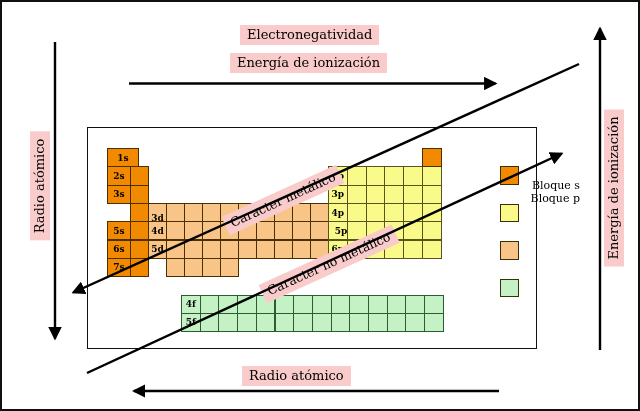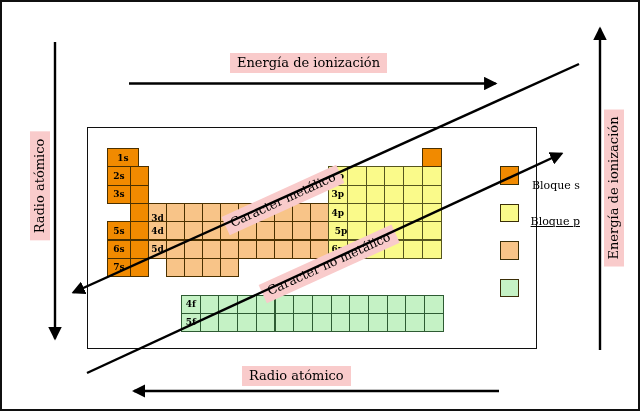--- a/index.html
+++ b/index.html
@@ -147,25 +147,26 @@
       <div class="cell" style="left: 242.6px; top: 184.8px; width: 19.7px; height: 19.3px; background: rgb(197, 242, 197); border-color: rgb(46, 91, 51);"></div>
       <div class="cell" style="left: 261.3px; top: 184.8px; width: 19.7px; height: 19.3px; background: rgb(197, 242, 197); border-color: rgb(46, 91, 51);"></div>
       <div class="cell" style="left: 280px; top: 184.8px; width: 19.7px; height: 19.3px; background: rgb(197, 242, 197); border-color: rgb(46, 91, 51);"></div>
       <div class="cell" style="left: 298.7px; top: 184.8px; width: 19.7px; height: 19.3px; background: rgb(197, 242, 197); border-color: rgb(46, 91, 51);"></div>
       <div class="cell" style="left: 317.4px; top: 184.8px; width: 19.7px; height: 19.3px; background: rgb(197, 242, 197); border-color: rgb(46, 91, 51);"></div>
       <div class="cell" style="left: 336.1px; top: 184.8px; width: 19.7px; height: 19.3px; background: rgb(197, 242, 197); border-color: rgb(46, 91, 51);"></div>
       <div class="cell" style="left: 334px; top: 20px; width: 19.8px; height: 19.3px; background: rgb(241, 138, 0); border-color: rgb(74, 48, 0);"></div>
       <div class="legend-swatch" style="left: 412px; top: 38px; width: 18.5px; height: 18.5px; background: rgb(241, 138, 0);"></div>
       <div class="legend-label" style="top: 50px;">Bloque s</div>
       <div class="legend-swatch" style="left: 412px; top: 75.5px; width: 18.5px; height: 18.5px; background: rgb(250, 250, 138);"></div>
-      <div class="legend-label" style="top: 86px; text-decoration: underline;">Bloque p</div>
+      <div class="legend-label" style="top: 63px;">Bloque p</div>
       <div class="legend-swatch" style="left: 412px; top: 113px; width: 18.5px; height: 18.5px; background: rgb(248, 196, 136);"></div>
       <div class="legend-swatch" style="left: 412px; top: 150.5px; width: 18.5px; height: 18.5px; background: rgb(197, 242, 197);"></div>
     </div>
 
+  <div class="pinklabel lbl-top1">Electronegatividad</div>
   <div class="pinklabel lbl-top2">Energía de ionización</div>
   <div class="pinklabel lbl-left">Radio atómico</div>
   <div class="pinklabel lbl-right">Energía de ionización</div>
   <div class="pinklabel lbl-bottom">Radio atómico</div>
   <div class="pinklabel lbl-diag1">Caracter metálico</div>
   <div class="pinklabel lbl-diag2">Caracter no metálico</div>
 
   <svg class="arrows" width="640" height="411" viewBox="0 0 640 411">
     <defs>
       <marker id="ah" viewBox="0 0 10 10" refX="8.5" refY="5" markerWidth="5.6" markerHeight="5.6" orient="auto-start-reverse">

